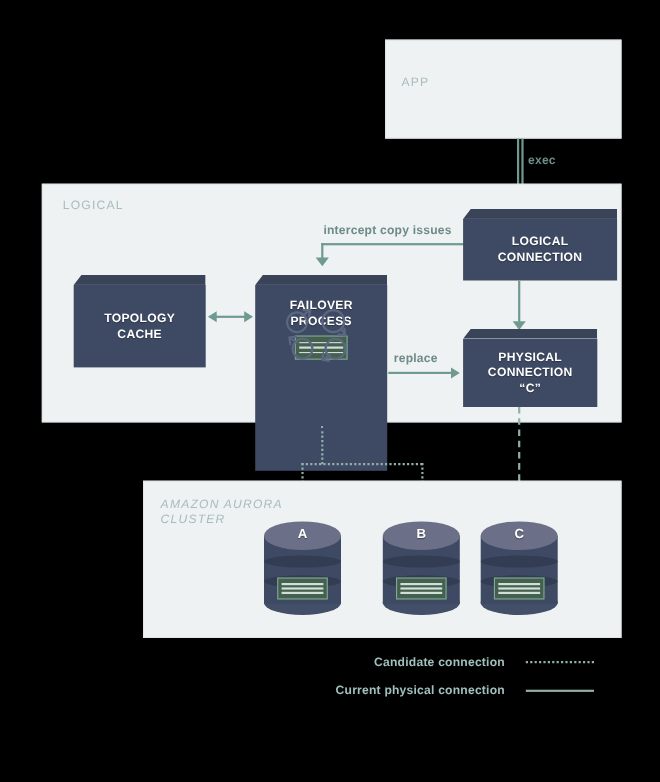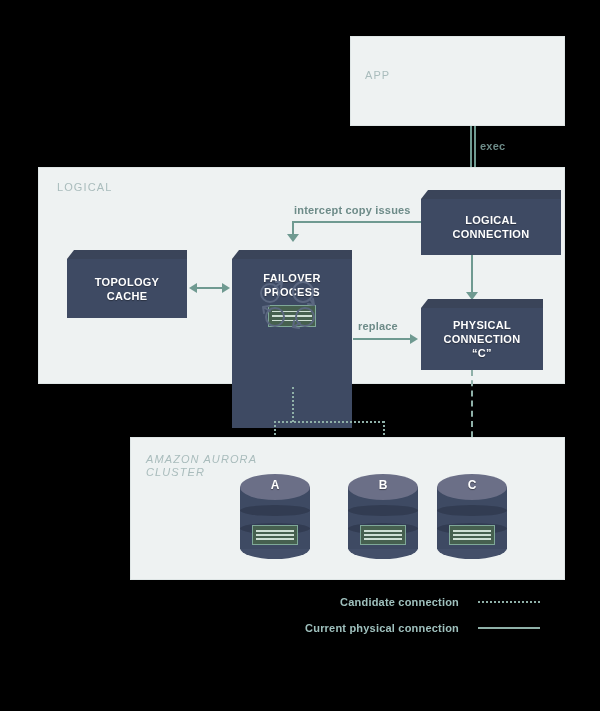--- a/index.html
+++ b/index.html
@@ -161,21 +161,21 @@
   <div class="ln v" style="left:470px;top:126px;height:56px;"></div>
   <div class="ln v" style="left:474px;top:126px;height:56px;"></div>
   <div class="ln v" style="left:471px;top:182px;height:8px;"></div>
   <div class="arrowhead down" style="left:466px;top:186px;"></div>
   <div class="edge-label" style="left:480px;top:140px;">exec</div>
 
   <div class="panel" id="driver-panel">
     <div class="panel-label" style="left:18px;top:13px;">LOGICAL</div>
   </div>
 
-  <div class="box3d" style="left:67px;top:250px;width:120px;height:68px;">
+  <div class="box3d" style="left:67px;top:250px;width:120px;height:84px;">
     <div class="top"></div>
     <div class="face center">
       <div class="box-title">TOPOLOGY
 CACHE</div>
     </div>
   </div>
 
   <div class="ln h" style="left:196px;top:287px;width:28px;"></div>
   <div class="arrowhead left" style="left:189px;top:283px;"></div>
   <div class="arrowhead right" style="left:222px;top:283px;"></div>

